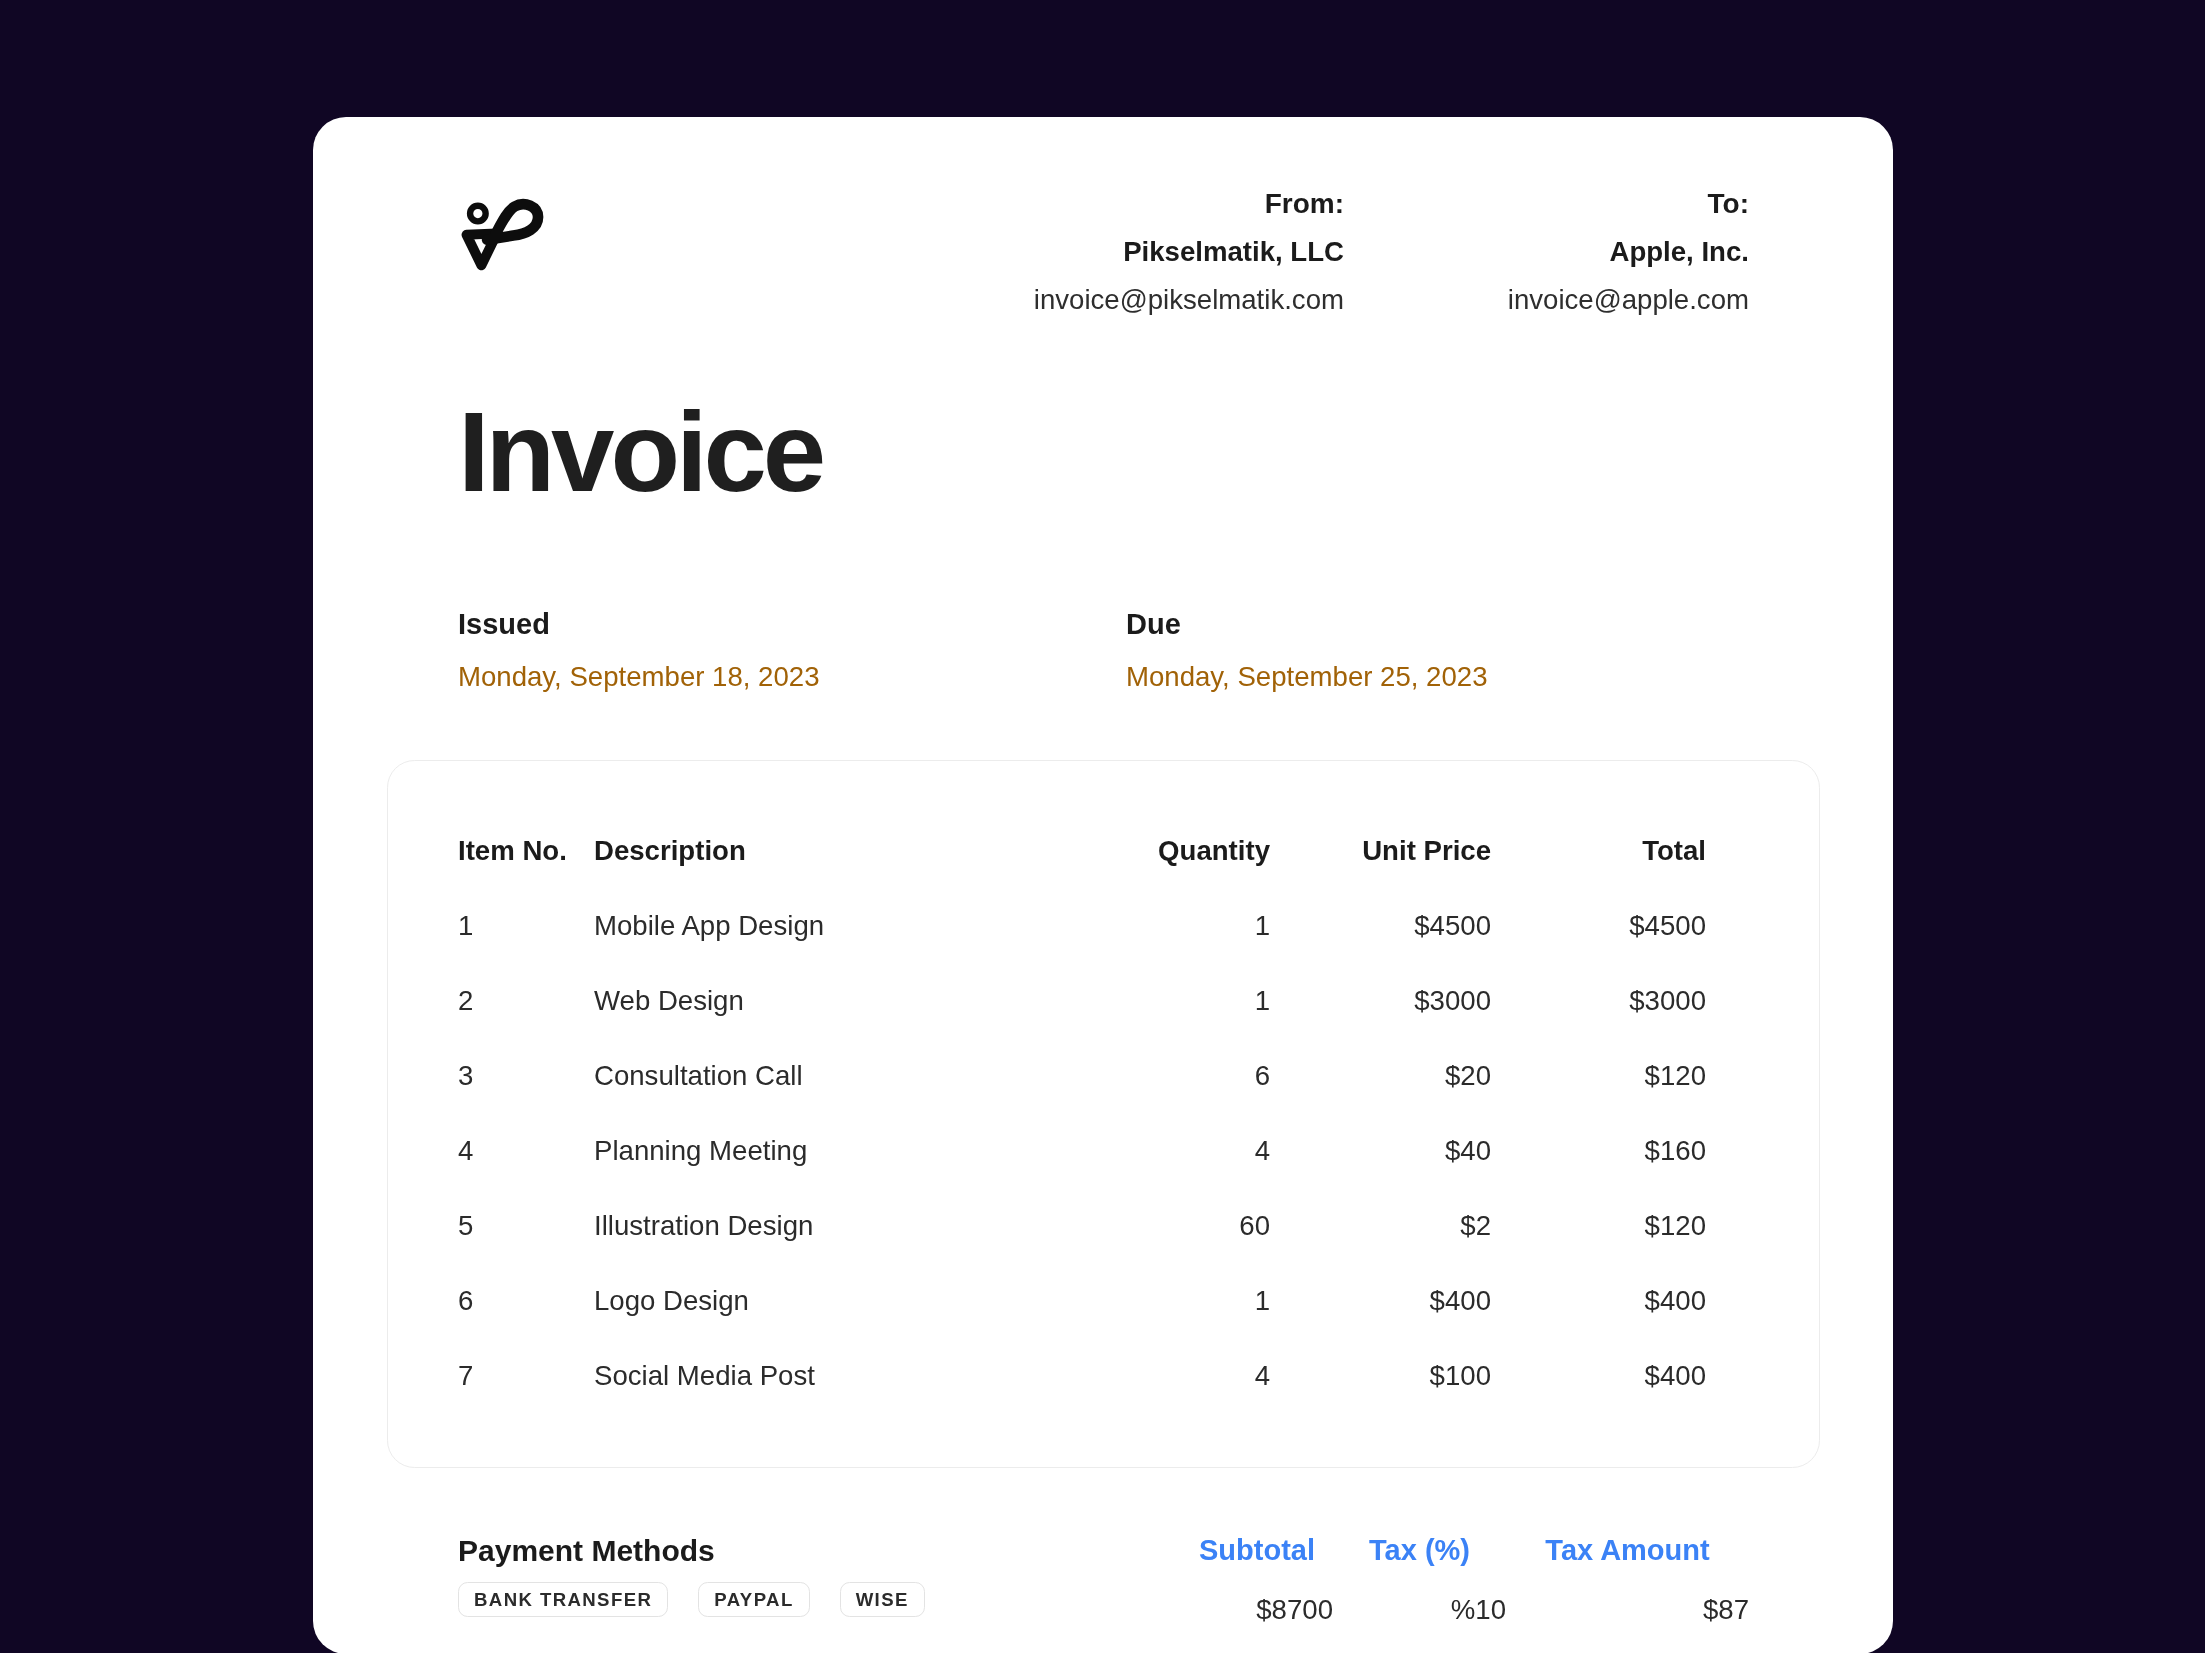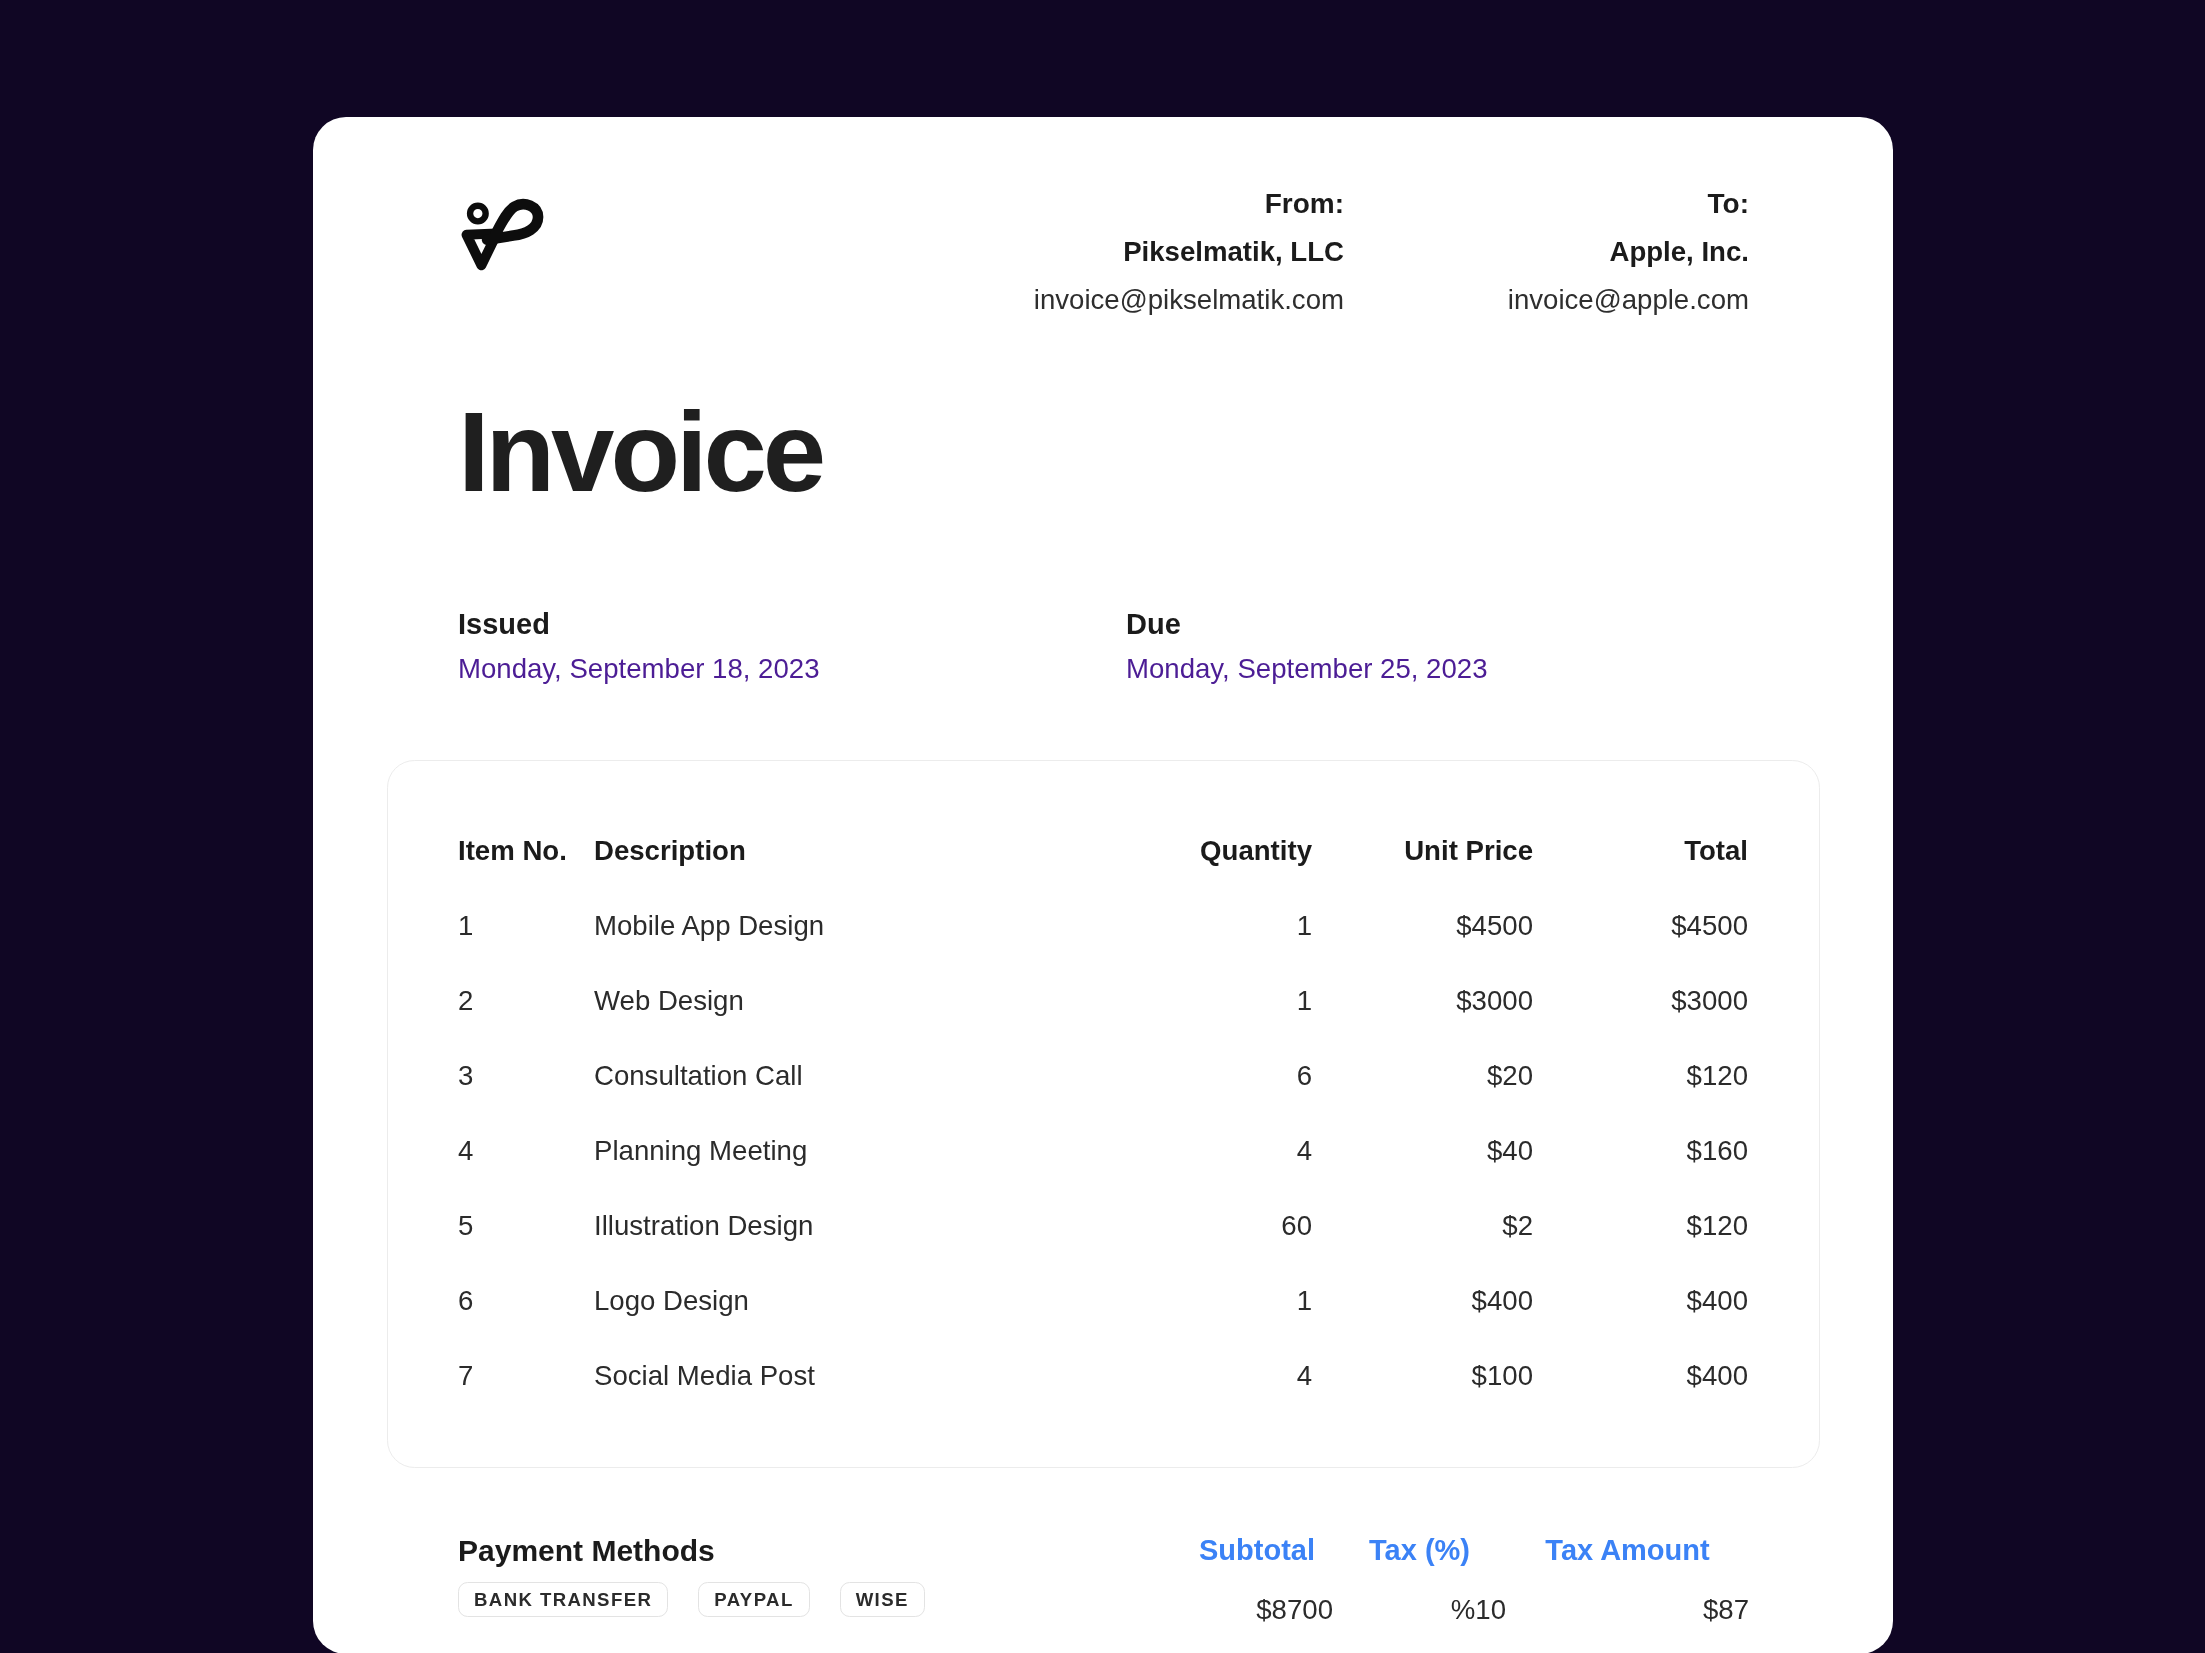--- a/index.html
+++ b/index.html
@@ -30,26 +30,26 @@
   .inv-number {
     position:absolute; right:0; top:0; font-size:114px; font-weight:800;
     letter-spacing:-2.8px; color:#a6a6a6; line-height:127px;
   }
   
   .dates-row { position:absolute; top:491px; left:145px; right:144px; }
   .date-col { position:absolute; top:0; }
   .date-issued { left:0; }
   .date-due { left:668px; }
   .d-label { font-size:29px; font-weight:700; color:#1b1b1b; line-height:33px; }
-  .d-value { font-size:27.6px; font-weight:400; color:#4c1d95; line-height:33px; margin-top:11px; }
+  .d-value { font-size:27.6px; font-weight:400; color:#a16207; line-height:33px; margin-top:19px; }
   
   .table-box {
     position:absolute; left:74px; right:73px; top:643px; height:708px;
     border:1.4px solid #ececec; border-radius:27.6px;
-    padding:52px 71px 0 70px;
+    padding:52px 113px 0 70px;
     display:grid;
     grid-template-columns:136px 1fr 360px 221px 215px;
     grid-auto-rows:75px;
     align-items:center;
   }
   .cell { font-size:27.6px; font-weight:400; color:#2b2b2b; white-space:nowrap; }
   .cell.head { font-weight:700; color:#1b1b1b; }
   .cell.r { text-align:right; }
   
   .footer { position:absolute; left:145px; right:144px; top:1414px; }

